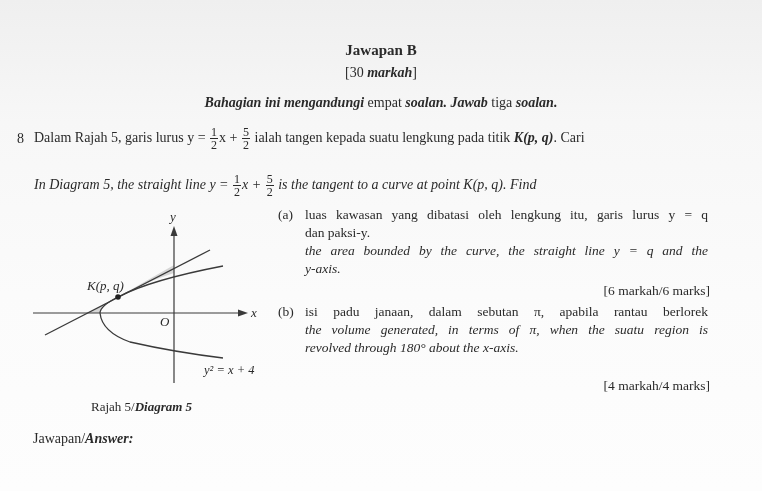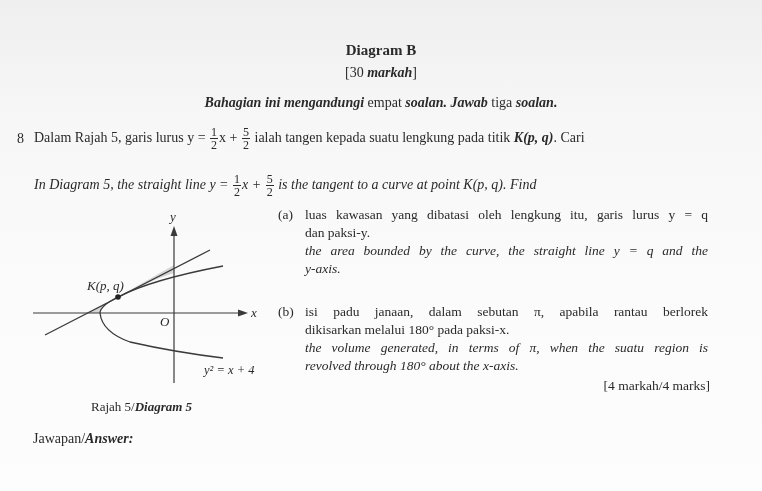--- a/index.html
+++ b/index.html
@@ -26,21 +26,21 @@
   .part .body { position:absolute; left:27px; top:0; width:403px; white-space:normal; }
   .just { text-align:justify; text-align-last:justify; }
   .mk { position:absolute; right:0; font-size:13.5px; }
   svg text { font-family:"Liberation Serif","DejaVu Serif",serif; }
 </style>
 </head>
 <body>
 
 <div class="page">
 
-  <div class="abs title">Diagram B</div>
+  <div class="abs title">Jawapan B</div>
   <div class="abs marks-total"><span>[30 </span><i>markah</i><span>]</span></div>
   <div class="abs instr"><i>Bahagian ini mengandungi </i><b>empat</b><i> soalan. Jawab </i><b>tiga</b><i> soalan.</i></div>
 
   <div class="abs qline" style="left:17px; top:131px;">8</div>
   <div class="abs qline" style="left:34px; top:125px; line-height:26px;">
     <span>Dalam Rajah 5, garis lurus y = </span><span class="frac"><span class="num">1</span><span>2</span></span><span>x + </span><span class="frac"><span class="num">5</span><span>2</span></span><span> ialah tangen kepada suatu lengkung pada titik </span><i>K(p, q)</i><span>. Cari</span>
   </div>
   <div class="abs qline" style="left:34px; top:172px; line-height:26px; font-style:italic;">
     <span>In Diagram 5, the straight line y = </span><span class="frac" style="font-style:normal;"><span class="num">1</span><span>2</span></span><span>x + </span><span class="frac" style="font-style:normal;"><span class="num">5</span><span>2</span></span><span> is the tangent to a curve at point K(p, q). Find</span>
   </div>
@@ -70,27 +70,27 @@
   <div class="abs" style="left:91px; top:399px; font-size:13px;"><span>Rajah 5/</span><i>Diagram 5</i></div>
 
   <div class="abs part" style="left:278px; top:206px; width:432px; height:90px;">
     <span class="label">(a)</span>
     <div class="body">
       <div class="just">luas kawasan yang dibatasi oleh lengkung itu, garis lurus y = q</div>
       <div>dan paksi-y.</div>
       <div class="just" style="font-style:italic;">the area bounded by the curve, the straight line y = q and the</div>
       <div style="font-style:italic;">y-axis.</div>
     </div>
+    <span class="mk" style="top:76px;">[6 markah/6 marks]</span>
   </div>
 
   <div class="abs part" style="left:278px; top:303px; width:432px; height:90px;">
     <span class="label">(b)</span>
     <div class="body">
       <div class="just">isi padu janaan, dalam sebutan π, apabila rantau berlorek</div>
-      <div>dikisarkan melalui 180° pada paksi-x.</div>
       <div class="just" style="font-style:italic;">the volume generated, in terms of π, when the suatu region is</div>
       <div style="font-style:italic;">revolved through 180° about the x-axis.</div>
     </div>
     <span class="mk" style="top:74px;padding-left:16px;">[4 markah/4 marks]</span>
   </div>
 
   <div class="abs" style="left:33px; top:431px; font-size:14px;"><span>Jawapan/</span><i>Answer:</i></div>
 
 </div>
 

